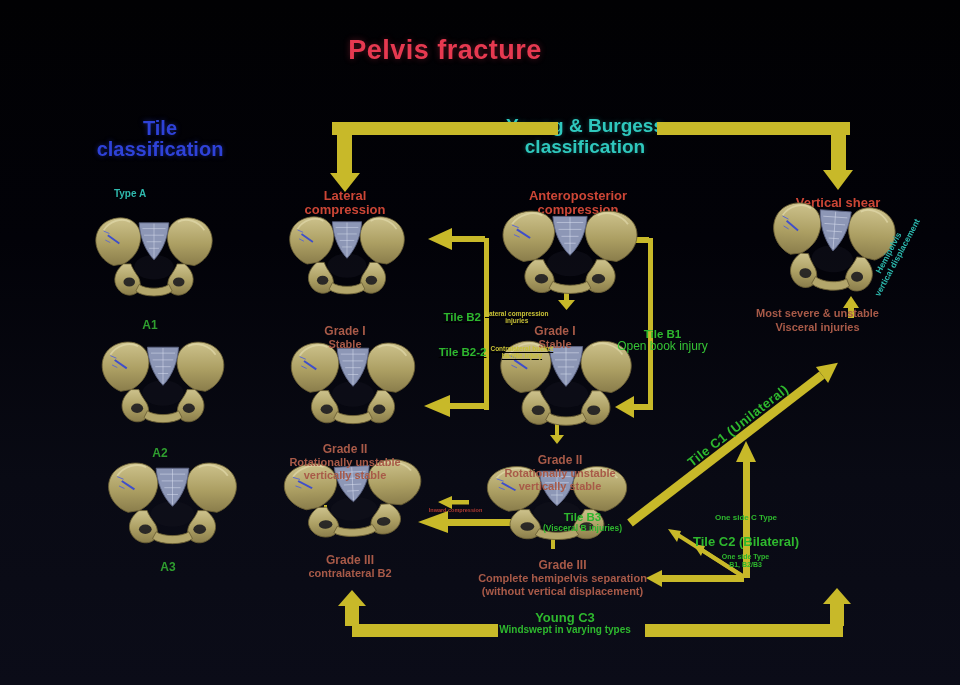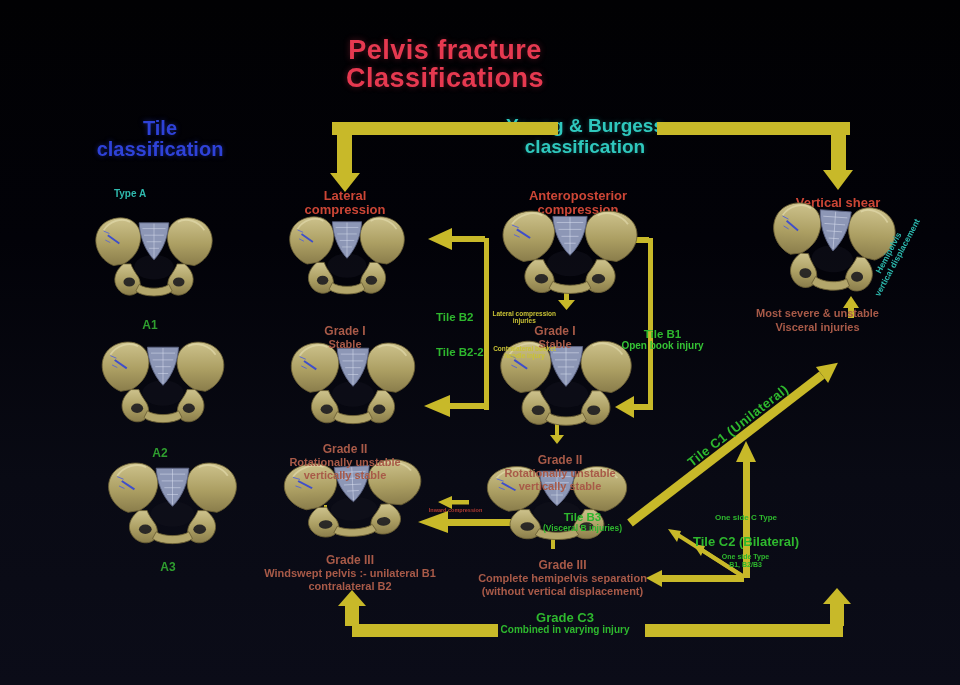--- a/index.html
+++ b/index.html
@@ -16,27 +16,27 @@
   .yb-title{color:#2fc8bd;font-size:19px;font-weight:bold;line-height:1.1;text-shadow:0 0 5px rgba(47,200,189,.35);}
   .mech{color:#cc4636;font-size:13px;font-weight:bold;line-height:1.1;}
   .typeA{color:#2fb9ad;font-size:10px;font-weight:bold;}
   .grade{color:#a85a48;font-size:11px;font-weight:bold;line-height:1.18;margin-top:7px;}
   .grade .g1{font-size:12px;}
   .aLabel{color:#2f9e2f;font-size:12px;font-weight:bold;}
   .tgreen{color:#2eb82e;font-weight:bold;}
   .tile-lbl{font-size:11.5px;}
   .tile-lbl-big{font-size:13px;}
   .ycap{color:#c9c235;font-size:6.5px;font-weight:bold;line-height:1.15;text-align:center;}
-  .gcap{color:#35c335;font-size:10px;font-weight:bold;line-height:1.1;}
+  .gcap{color:#35c335;font-size:12px;font-weight:normal;line-height:1.1;}
   .gcap-sm{color:#2eb82e;font-size:7px;font-weight:bold;line-height:1.2;}
   .note-red{color:#b03a30;font-size:5.5px;font-weight:bold;line-height:1.1;}
   .vs-note{color:#a85a48;font-size:11px;font-weight:bold;line-height:1.25;}
   .vs-rot{color:#2cb9ae;font-size:8.5px;font-weight:bold;line-height:1.2;transform:rotate(-62deg);transform-origin:center;}
   .c1-rot{color:#2eb82e;font-size:13px;font-weight:bold;transform:rotate(-38deg);transform-origin:center;letter-spacing:.5px;}
-  .b2row{display:flex;align-items:center;gap:4px;justify-content:space-between;}
+  .b2row{display:flex;align-items:center;gap:4px;justify-content:center;text-decoration:underline;}
   svg.lay{position:absolute;left:0;top:0;}
 </style>
 </head>
 <body>
 
 <div id="stage">
 
   <svg width="0" height="0" style="position:absolute">
     <defs>
       <linearGradient id="boneGrad" x1="0" y1="0" x2="0" y2="1">
@@ -58,21 +58,20 @@
         <path d="M19,21 C26,10 41,5 51,11" stroke="#e4dcae" stroke-width="2" fill="none" opacity="0.65"></path>
         <path d="M141,21 C134,10 119,5 109,11" stroke="#e4dcae" stroke-width="2" fill="none" opacity="0.65"></path>
         <path d="M24,27 l14,10" stroke="#3245d5" stroke-width="2.2" opacity="0.9"></path>
         <path d="M19,22 l7,3 M21,33 l6,3" stroke="#4558e8" stroke-width="1" opacity="0.9"></path>
       </symbol>
     </defs>
   </svg>
 
   <div class="abs ctr main-title" style="left:330px;top:36px;width:230px;">
     <div>Pelvis fracture</div>
-    <div>Classifications</div>
   </div>
 
   <div class="abs ctr tile-title" style="left:85px;top:118px;width:150px;">
     <div>Tile</div>
     <div>classification</div>
   </div>
 
   <div class="abs ctr yb-title" style="left:495px;top:116px;width:180px;">
     <div>Young &amp; Burgess</div>
     <div>classification</div>
@@ -191,21 +190,20 @@
     <div class="g1">Grade I</div>
     <div>Stable</div>
   </div>
   <div class="abs ctr grade" style="left:275px;top:435px;width:140px;">
     <div class="g1">Grade II</div>
     <div>Rotationally unstable</div>
     <div>vertically stable</div>
   </div>
   <div class="abs ctr grade" style="left:245px;top:546px;width:210px;">
     <div class="g1">Grade III</div>
-    <div>Windswept pelvis :- unilateral B1</div>
     <div>contralateral B2</div>
   </div>
 
   <div class="abs ctr grade" style="left:495px;top:317px;width:120px;">
     <div class="g1">Grade I</div>
     <div>Stable</div>
   </div>
   <div class="abs ctr grade" style="left:490px;top:446px;width:140px;">
     <div class="g1">Grade II</div>
     <div>Rotationally unstable</div>
@@ -256,16 +254,16 @@
 
   <div class="abs ctr c1-rot" style="left:648px;top:418px;width:180px;">Tile C1 (Unilateral)</div>
 
   <div class="abs ctr gcap-sm" style="left:696px;top:513px;width:100px;font-size:8px;">One side C Type</div>
   <div class="abs ctr tgreen tile-lbl-big" style="left:666px;top:534px;width:160px;">Tile C2 (Bilateral)</div>
   <div class="abs ctr gcap-sm" style="left:698px;top:553px;width:95px;">
     <div>One side Type</div>
     <div>B1, B2/B3</div>
   </div>
 
-  <div class="abs ctr tgreen tile-lbl-big" style="left:500px;top:610px;width:130px;">Grade C3</div>
-  <div class="abs ctr tgreen" style="left:485px;top:624px;width:160px;font-size:10px;">Combined in varying injury</div>
+  <div class="abs ctr tgreen tile-lbl-big" style="left:500px;top:610px;width:130px;">Young C3</div>
+  <div class="abs ctr tgreen" style="left:485px;top:624px;width:160px;font-size:10px;">Windswept in varying types</div>
 
 </div>
 
 </body></html>

